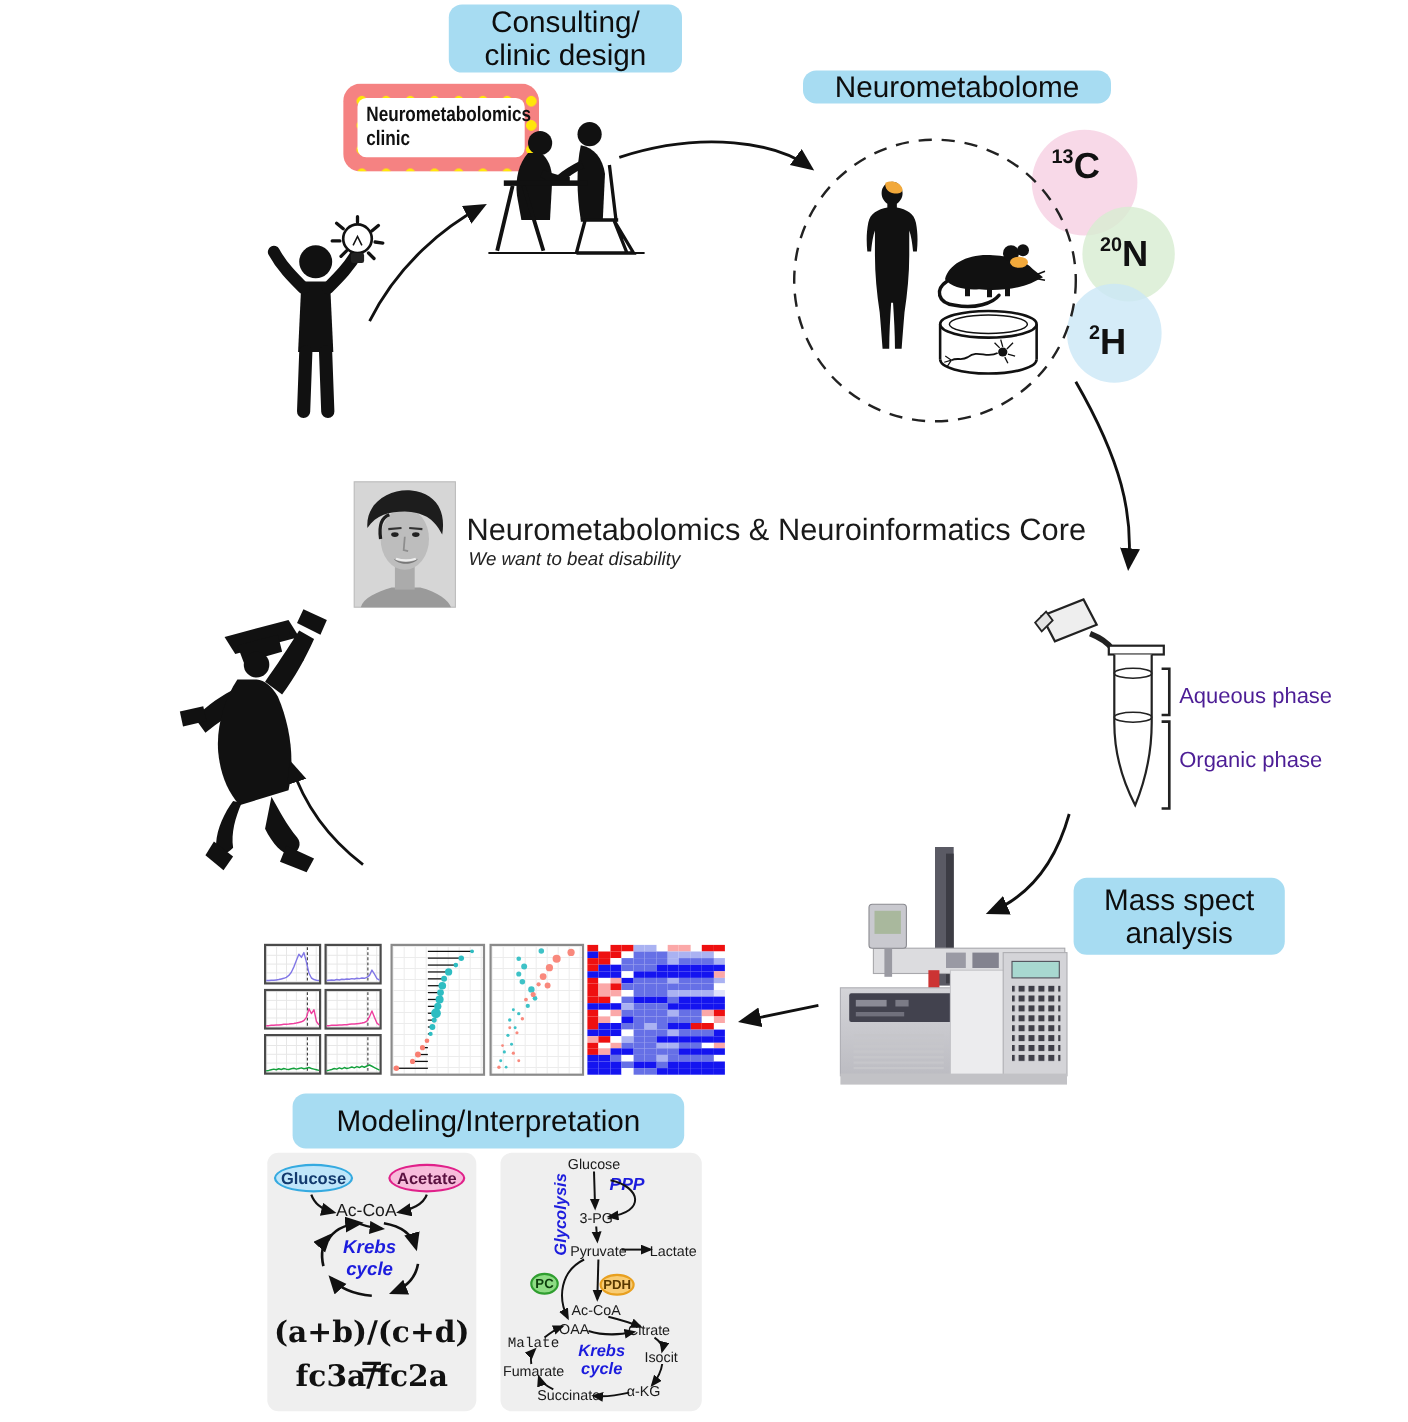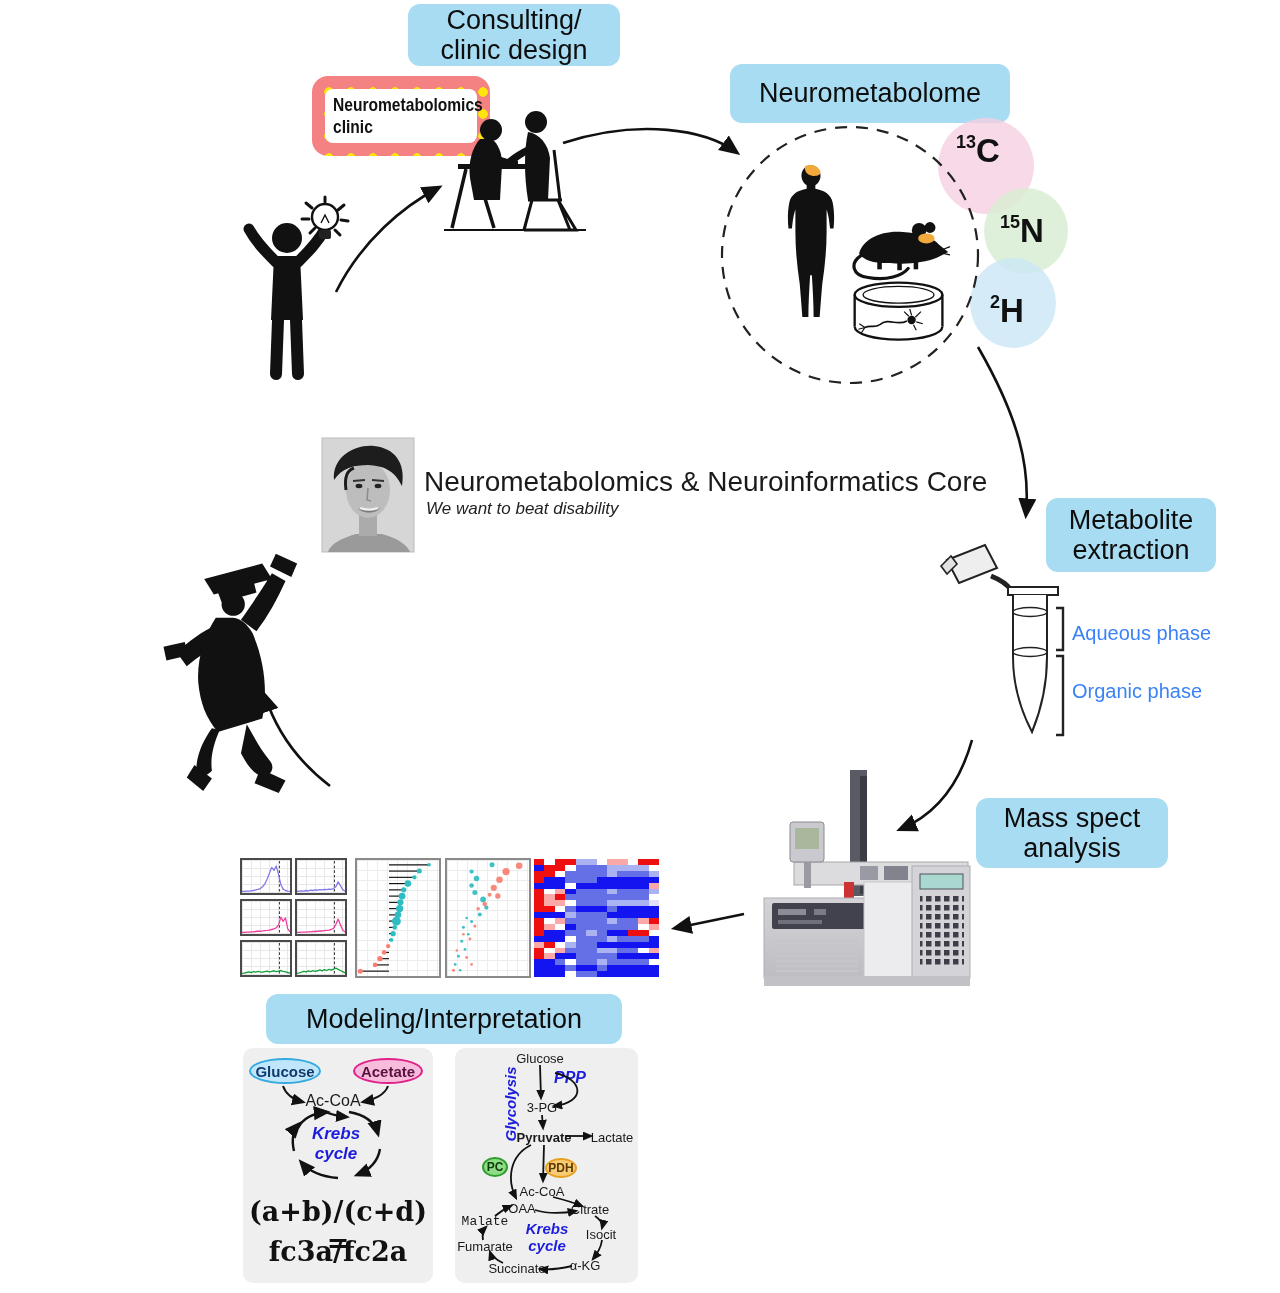--- a/index.html
+++ b/index.html
@@ -12,21 +12,21 @@
   .sign{position:absolute;background:#f58282;border-radius:16px;
         background-image:radial-gradient(circle,#ffe60a 4.5px,rgba(0,0,0,0) 5px);
         background-size:22px 22px;background-position:6px 5px;}
   .sign-inner{position:absolute;left:13px;top:13px;right:13px;bottom:13px;background:#fff;
               border-radius:8px;display:flex;flex-direction:column;justify-content:center;padding-left:8px;box-sizing:border-box;}
   .sign-inner div{font-weight:bold;font-size:19px;line-height:1.15;transform:scaleX(.82);transform-origin:left center;white-space:nowrap;}
   .iso-circle{position:absolute;border-radius:50%;opacity:.8;}
   .iso-label{position:absolute;font-weight:bold;color:#111;}
   .iso-label sup{font-size:18px;vertical-align:14px;}
   .iso-label span{font-size:33px;}
-  .phase-label{position:absolute;color:#3b82f6;font-size:20px;white-space:nowrap;}
+  .phase-label{position:absolute;color:#4c1d95;font-size:20px;white-space:nowrap;}
   .center-title{position:absolute;font-size:28px;color:#1a1a1a;white-space:nowrap;}
   .center-sub{position:absolute;font-size:17px;font-style:italic;color:#222;white-space:nowrap;}
   .panel{position:absolute;background:#efefef;border-radius:10px;}
   .mini-chart{position:absolute;background:#fff;border:2px solid #4a4a4a;box-sizing:border-box;
       background-image:linear-gradient(#e7e7e7 1px,rgba(0,0,0,0) 1px),linear-gradient(90deg,#e7e7e7 1px,rgba(0,0,0,0) 1px);
       background-size:9px 8px;}
   .mini-chart svg{width:100%;height:100%;display:block;}
   .big-chart{position:absolute;background:#fff;border:2px solid #8a8a8a;box-sizing:border-box;
       background-image:linear-gradient(#ececec 1px,rgba(0,0,0,0) 1px),linear-gradient(90deg,#ececec 1px,rgba(0,0,0,0) 1px);
       background-size:10px 10px;}
@@ -43,26 +43,22 @@
 </style>
 </head>
 <body>
 
 <div id="canvas">
 
   <div class="label-box" style="left:408px;top:4px;width:212px;height:62px;">
     <div>Consulting/</div>
     <div>clinic design</div>
   </div>
-  <div class="label-box" style="left:730px;top:64px;width:280px;height:59px;">
+  <div class="label-box" style="left:730px;top:64px;width:280px;height:30px;">
     <div>Neurometabolome</div>
-  </div>
-  <div class="label-box" style="left:1046px;top:498px;width:170px;height:74px;">
-    <div>Metabolite</div>
-    <div>extraction</div>
   </div>
   <div class="label-box" style="left:976px;top:798px;width:192px;height:70px;">
     <div>Mass spect</div>
     <div>analysis</div>
   </div>
   <div class="label-box" style="left:266px;top:994px;width:356px;height:50px;">
     <div>Modeling/Interpretation</div>
   </div>
 
   <div class="sign" style="left:312px;top:76px;width:178px;height:80px;">
@@ -97,21 +93,21 @@
     <rect x="22" y="56" width="76" height="5" fill="#111"></rect>
     <path d="M30,61 L16,120 M40,61 L58,120" stroke="#111" stroke-width="3.5"></path>
     <path d="M118,42 L124,92 M92,92 L126,92 M96,92 L88,122 M122,92 L134,122 M88,122 L140,122 L122,92" stroke="#111" stroke-width="3" fill="none"></path>
     <path d="M8,122 L150,122" stroke="#111" stroke-width="2"></path>
   </svg>
 
   <div class="iso-circle" style="left: 938px; top: 118px; width: 96px; height: 96px; background: rgb(246, 207, 226);" id="iso-c1"></div>
   <div class="iso-circle" style="left: 984px; top: 188px; width: 84px; height: 86px; background: rgb(215, 236, 209);" id="iso-c2"></div>
   <div class="iso-circle" style="left: 970px; top: 258px; width: 86px; height: 90px; background: rgb(203, 231, 246);" id="iso-c3"></div>
   <div class="iso-label" style="left:956px;top:132px;"><sup>13</sup><span>C</span></div>
-  <div class="iso-label" style="left:1000px;top:212px;"><sup>15</sup><span>N</span></div>
+  <div class="iso-label" style="left:1000px;top:212px;"><sup>20</sup><span>N</span></div>
   <div class="iso-label" style="left:990px;top:292px;"><sup>2</sup><span>H</span></div>
 
   <svg class="abs" style="left:772px;top:150px;" width="78" height="190" viewBox="0 0 90 190">
     <path d="M45,3 C51,3 56,8 56,15 C56,20 53,24 50,26 L50,30 C60,32 68,36 70,46 C72,56 72,66 71,76 L67,76 C66,66 65,60 63,54 L63,80 C63,100 61,120 58,140 C57,152 56,164 55,178 L48,178 C48,162 47,146 46,130 L44,130 C43,146 42,162 42,178 L35,178 C34,164 33,152 32,140 C29,120 27,100 27,80 L27,54 C25,60 24,66 23,76 L19,76 C18,66 18,56 20,46 C22,36 30,32 40,30 L40,26 C37,24 34,20 34,15 C34,8 39,3 45,3 Z" fill="#111"></path>
     <path d="M38,4 C44,1 54,3 56,11 C56,14 52,16 46,15 C41,14 37,10 38,4 Z" fill="#f2a93b"></path>
   </svg>
   <svg class="abs" style="left:850px;top:205px;" width="100" height="85" viewBox="0 0 110 90">
     <path d="M10,52 C14,36 34,26 58,28 C76,29 90,33 98,42 L108,50 L96,56 C82,62 60,64 44,62 C30,63 16,60 10,52 Z" fill="#111"></path>
     <circle cx="76" cy="26" r="8" fill="#111"></circle>
     <circle cx="88" cy="23" r="6" fill="#111"></circle>
@@ -599,21 +595,21 @@
     </svg>
     <div class="formula" style="top:148px;">(a+b)/(c+d) =</div>
     <div class="formula" style="top:188px;">fc3a/fc2a</div>
   </div>
 
   <div class="panel" style="left:455px;top:1048px;width:183px;height:235px;">
     <div class="node" style="left:85px;top:10px;">Glucose</div>
     <div class="node blue-label" style="left:55px;top:56px;font-size:15px;transform:translate(-50%,-50%) rotate(-90deg);">Glycolysis</div>
     <div class="node blue-label" style="left:115px;top:30px;font-size:16px;">PPP</div>
     <div class="node" style="left:87px;top:59px;">3-PG</div>
-    <div class="node" style="left:89px;top:89px;font-weight:bold;">Pyruvate</div>
+    <div class="node" style="left:89px;top:89px;">Pyruvate</div>
     <div class="node" style="left:157px;top:89px;">Lactate</div>
     <div class="pill" style="left:27px;top:109px;width:26px;height:20px;background:#8edc84;border:2px solid #2f9e2f;font-size:12px;color:#0d3d0d;">
         <span>PC</span>
       </div>
     <div class="pill" style="left:90px;top:110px;width:32px;height:20px;background:#f8cc74;border:2px solid #e8a020;font-size:12px;color:#5a3a00;">
         <span>PDH</span>
       </div>
     <div class="node" style="left:87px;top:143px;">Ac-CoA</div>
     <div class="node" style="left:67px;top:160px;">OAA</div>
     <div class="node" style="left:135px;top:161px;">Citrate</div>

